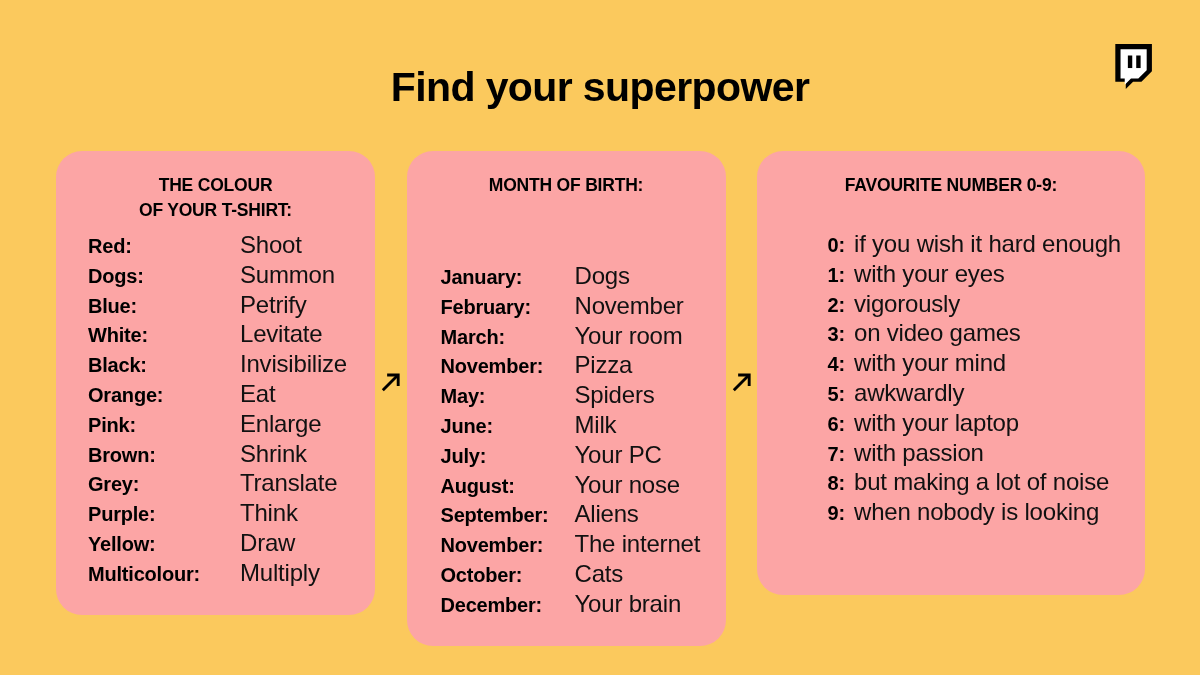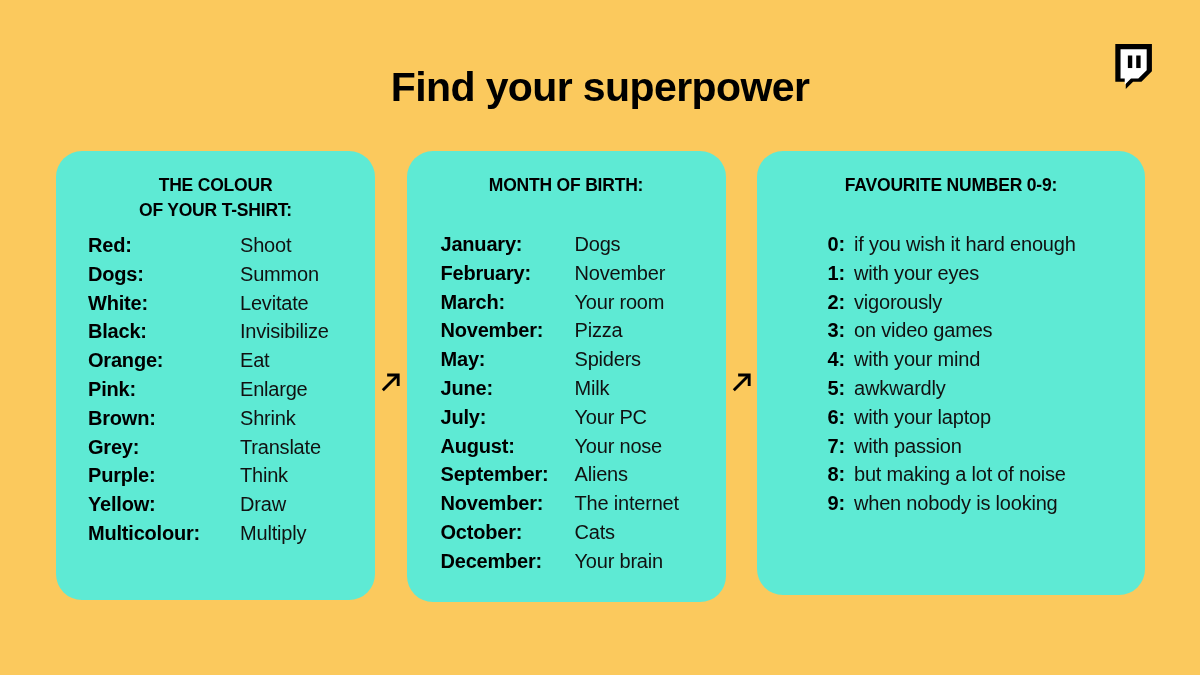--- a/index.html
+++ b/index.html
@@ -53,29 +53,29 @@
     position: absolute;
     top: 151px;
     left: 56px;
     width: 1089px;
     height: 450px;
     display: flex;
     align-items: flex-start;
   }
 
   .card {
-    background: #5eead4;
+    background: #fca5a5;
     border-radius: 26px;
     box-sizing: border-box;
     padding: 22px 18px 26px 18px;
     display: flex;
     flex-direction: column;
   }
   .card-colour { width: 319px; min-height: 449px; }
-  .card-month  { width: 319px; min-height: 444px; }
+  .card-month  { width: 319px; min-height: 444px; gap: 32px; }
   .card-number { width: 388px; min-height: 444px; }
 
   .card-header {
     text-align: center;
     font-size: 17.5px;
     line-height: 25px;
     font-weight: bold;
     letter-spacing: -0.2px;
     color: #000000;
     white-space: pre-line;
@@ -95,21 +95,21 @@
     line-height: 28.8px;
   }
   .row-key {
     font-size: 20px;
     font-weight: bold;
     color: #000000;
     letter-spacing: -0.2px;
     white-space: nowrap;
   }
   .row-val {
-    font-size: 20px;
+    font-size: 24px;
     font-weight: normal;
     color: #111111;
     letter-spacing: -0.2px;
     white-space: nowrap;
   }
 
   
   .card-colour .rows { padding-left: 14px; }
   .card-colour .row-key { width: 152px; }
 
@@ -161,20 +161,24 @@
       <div class="rows">
         <div class="row">
             <span class="row-key">Red:</span>
             <span class="row-val">Shoot</span>
           </div>
         <div class="row">
             <span class="row-key">Dogs:</span>
             <span class="row-val">Summon</span>
           </div>
         <div class="row">
+            <span class="row-key">Blue:</span>
+            <span class="row-val">Petrify</span>
+          </div>
+        <div class="row">
             <span class="row-key">White:</span>
             <span class="row-val">Levitate</span>
           </div>
         <div class="row">
             <span class="row-key">Black:</span>
             <span class="row-val">Invisibilize</span>
           </div>
         <div class="row">
             <span class="row-key">Orange:</span>
             <span class="row-val">Eat</span>

